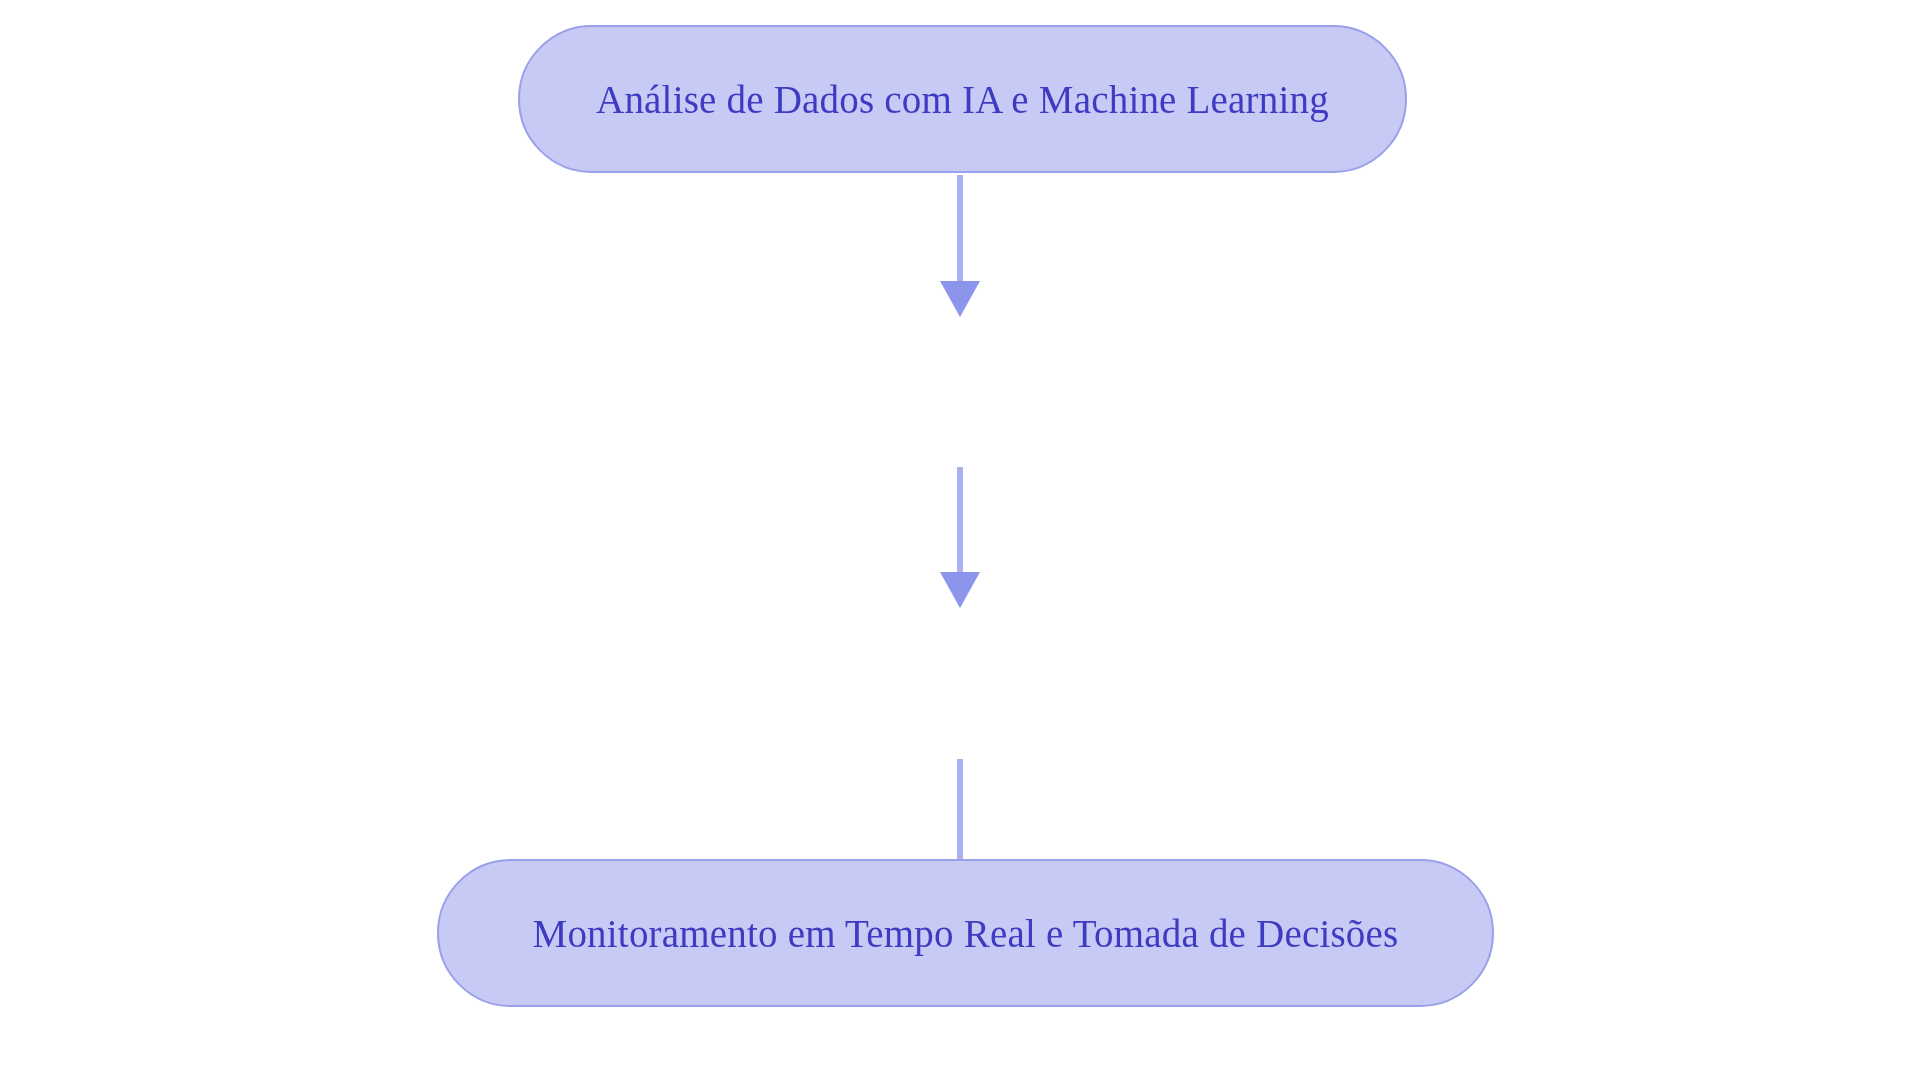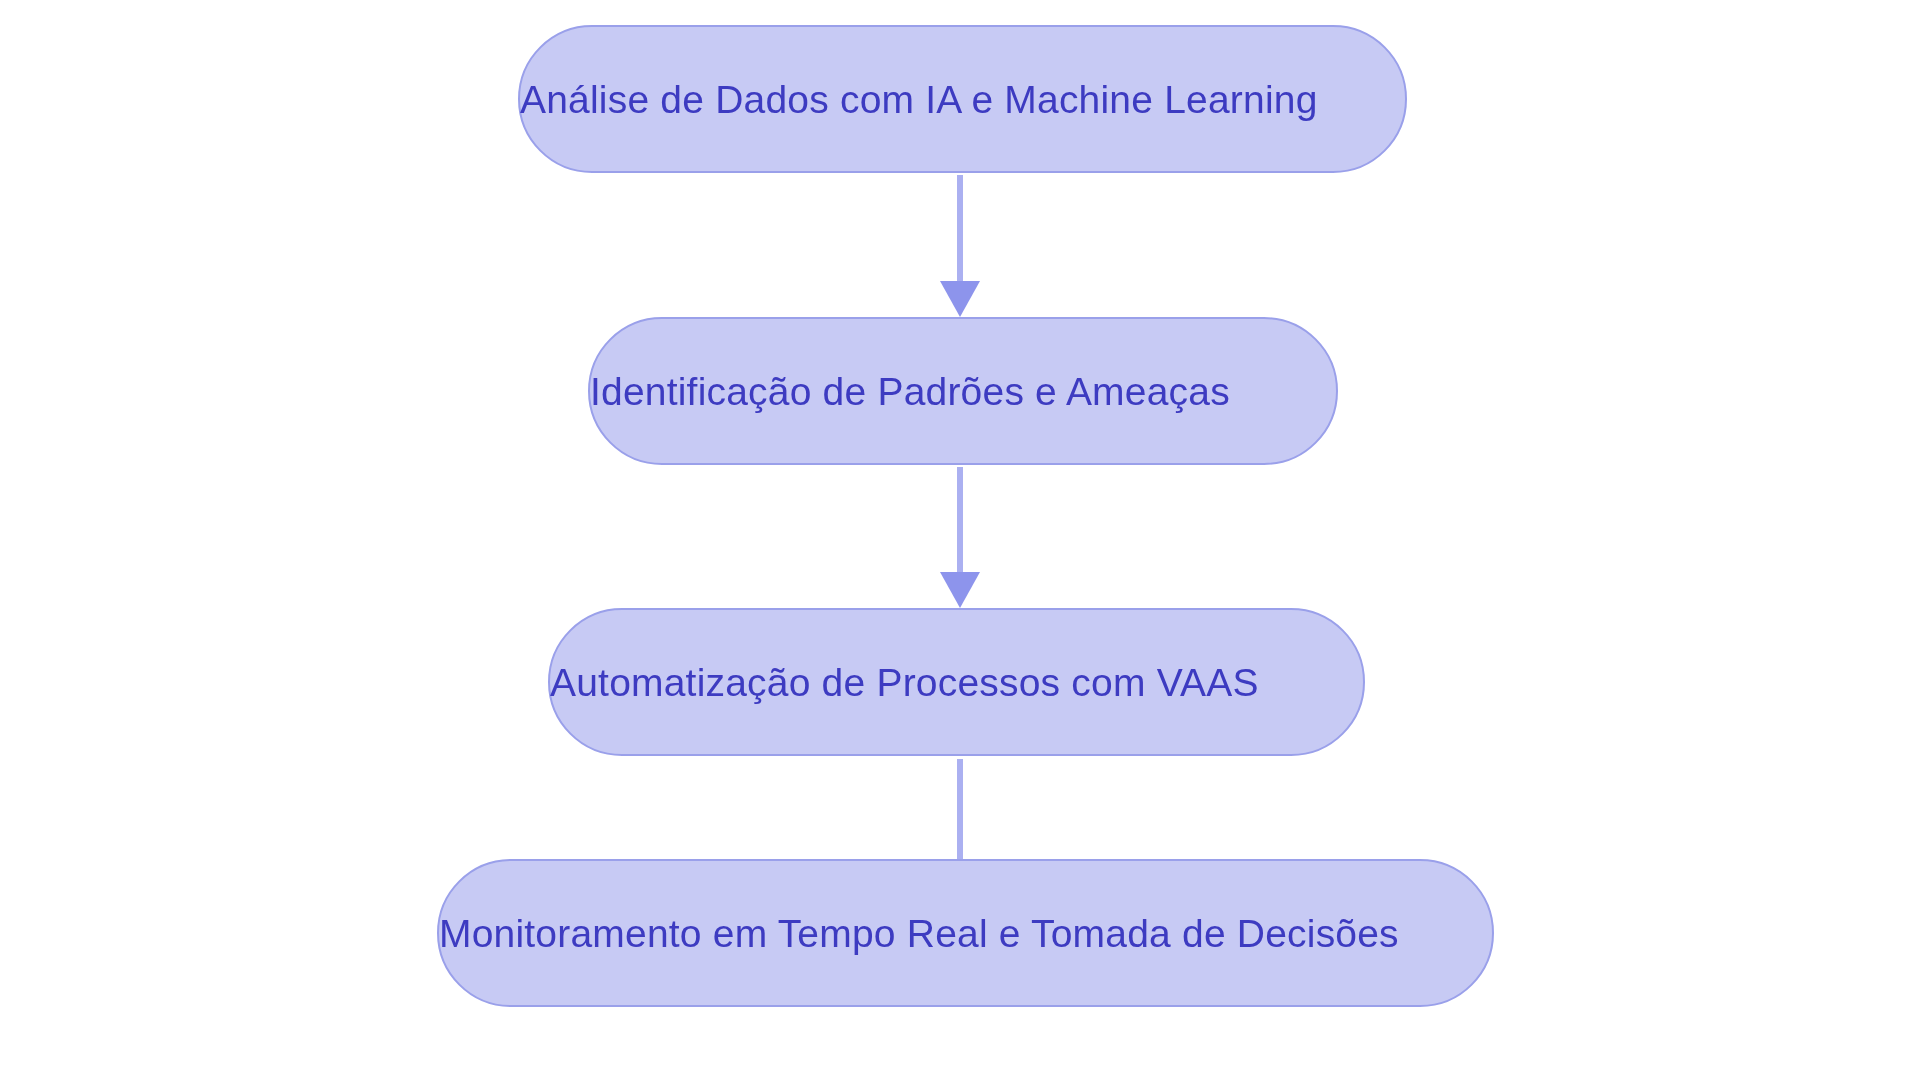--- a/index.html
+++ b/index.html
@@ -19,26 +19,28 @@
     font-family:"Liberation Sans","DejaVu Sans",sans-serif;
   }
   .node{
     position:absolute;
     height:148px;
     background:var(--node-fill);
     border:2px solid var(--node-border);
     border-radius:74px;
     display:flex;
     align-items:center;
+    justify-content:center;
     text-align:center;
     color:var(--node-text);
     font-size:39px;
     font-weight:400;
     letter-spacing:0.2px;
     line-height:1;
+    font-family:Liberation Serif, serif;
   }
   .n1{left:518px;top:25px;width:889px;}
   .n2{left:588px;top:317px;width:750px;}
   .n3{left:548px;top:608px;width:817px;}
   .n4{left:437px;top:859px;width:1057px;}
 
   .edge-line{
     position:absolute;
     left:957px;
     width:6px;
@@ -65,30 +67,24 @@
 
 <div class="canvas">
 
   <div class="node n1">
     <span>Análise de Dados com IA e Machine Learning</span>
   </div>
 
   <div class="edge-line e1"></div>
   <div class="edge-head h1"></div>
 
-  <div class="node n2">
-    <span>Identificação de Padrões e Ameaças</span>
-  </div>
 
   <div class="edge-line e2"></div>
   <div class="edge-head h2"></div>
 
-  <div class="node n3">
-    <span>Automatização de Processos com VAAS</span>
-  </div>
 
   <div class="edge-line e3"></div>
   <div class="edge-head h3"></div>
 
   <div class="node n4">
     <span>Monitoramento em Tempo Real e Tomada de Decisões</span>
   </div>
 
 </div>
 

